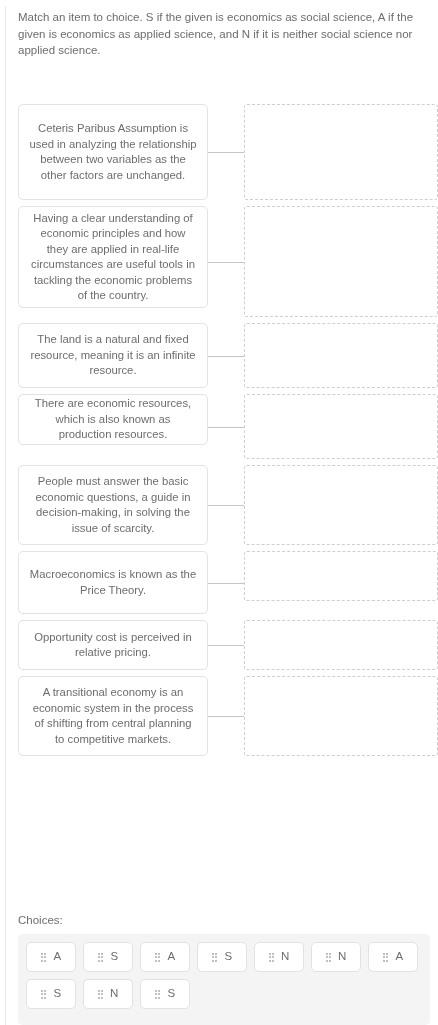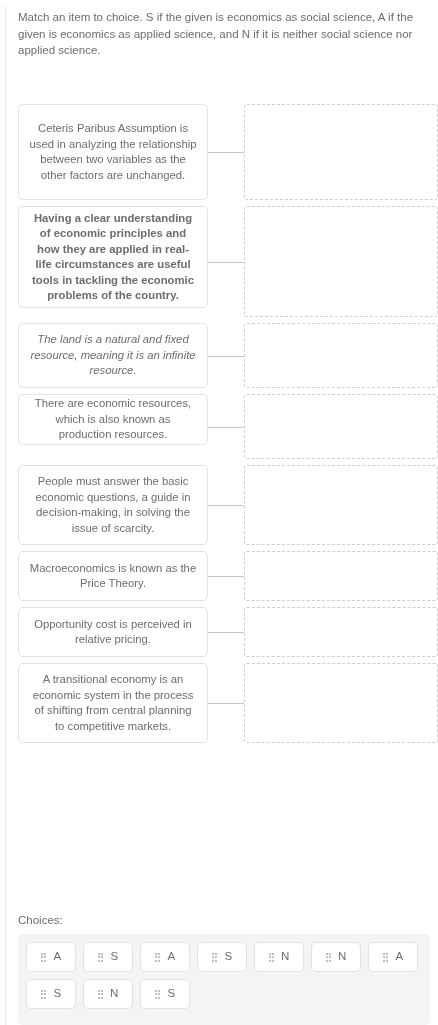--- a/index.html
+++ b/index.html
@@ -183,49 +183,49 @@
 
   <div class="match-area">
       <div class="match-row">
         <div class="item-card" style="height: 96px;">
           <span>Ceteris Paribus Assumption is used in analyzing the relationship between two variables as the other factors are unchanged.</span>
         </div>
         <div class="connector"></div>
         <div class="drop-zone" style="height: 96px;"><span></span></div>
       </div>
       <div class="match-row">
-        <div class="item-card" style="height: 102px; font-weight: bold;">
+        <div class="item-card" style="height: 102px;">
           <span>Having a clear understanding of economic principles and how they are applied in real-life circumstances are useful tools in tackling the economic problems of the country.</span>
         </div>
         <div class="connector"></div>
         <div class="drop-zone" style="height: 111px;"><span></span></div>
       </div>
       <div class="match-row">
-        <div class="item-card" style="height: 65px; font-style: italic;">
+        <div class="item-card" style="height: 65px;">
           <span>The land is a natural and fixed resource, meaning it is an infinite resource.</span>
         </div>
         <div class="connector"></div>
         <div class="drop-zone" style="height: 65px;"><span></span></div>
       </div>
       <div class="match-row">
         <div class="item-card" style="height: 51px;">
           <span>There are economic resources, which is also known as production resources.</span>
         </div>
         <div class="connector"></div>
         <div class="drop-zone" style="height: 65px;"><span></span></div>
       </div>
       <div class="match-row">
         <div class="item-card" style="height: 80px;">
           <span>People must answer the basic economic questions, a guide in decision-making, in solving the issue of scarcity.</span>
         </div>
         <div class="connector"></div>
         <div class="drop-zone" style="height: 80px;"><span></span></div>
       </div>
       <div class="match-row">
-        <div class="item-card" style="height: 50px;">
+        <div class="item-card" style="height: 63px;">
           <span>Macroeconomics is known as the Price Theory.</span>
         </div>
         <div class="connector"></div>
         <div class="drop-zone" style="height: 50px;"><span></span></div>
       </div>
       <div class="match-row">
         <div class="item-card" style="height: 50px;">
           <span>Opportunity cost is perceived in relative pricing.</span>
         </div>
         <div class="connector"></div>

